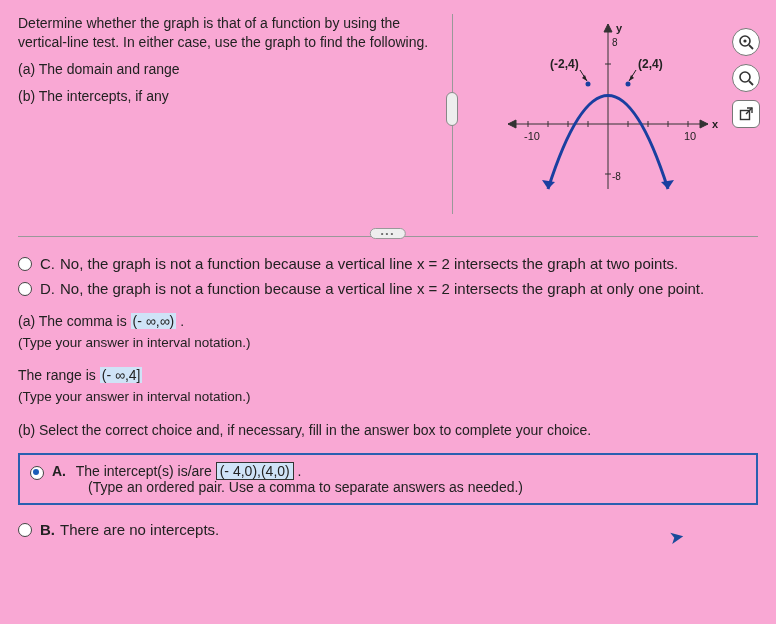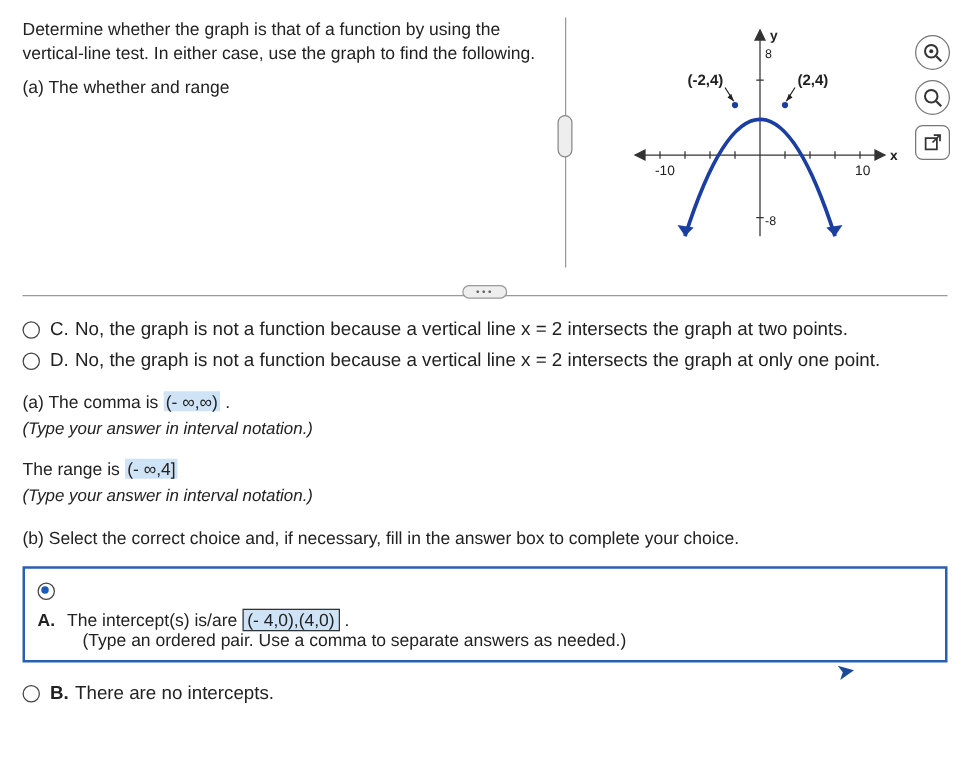--- a/index.html
+++ b/index.html
@@ -7,21 +7,21 @@
       font-family: Arial, Helvetica, sans-serif;
       width: 776px;
       height: 624px;
       background: #e8e8e8;
       color: #222;
       font-size: 14px;
       position: relative;
       overflow: hidden;
     }
     .page {
-      background: #ffffff;
+      background: #f9a8d4;
       padding: 14px 18px 14px 18px;
       height: 100%;
       position: relative;
     }
     .top {
       display: flex;
       gap: 10px;
       position: relative;
       min-height: 210px;
     }
@@ -118,34 +118,33 @@
     }
     .radio.selected::after {
       content: "";
       position: absolute;
       left: 2.2px; top: 2.2px;
       width: 6px; height: 6px;
       background: #1a5db8;
       border-radius: 50%;
     }
     .answer-section { margin-bottom: 12px; font-size: 14px; line-height: 1.5; }
-    .answer-section .hint { font-size: 13.5px; font-style: italic; }
+    .answer-section .hint { font-size: 13.5px; }
     .hl {
       background: #cfe3f7;
       padding: 0 2px;
     }
     .selected-box {
       border: 2px solid #2a5fb0;
       padding: 8px 10px;
       margin: 4px 0 6px 0;
       display: flex;
       gap: 8px;
       align-items: flex-start;
       position: relative;
-      flex-direction: column;
     }
     .selected-box .radio { margin-top: 3px; }
     .intercept-box {
       border: 1px solid #333;
       padding: 0 3px;
       background: #cfe3f7;
     }
     .cursor {
       position: absolute;
       right: 92px;
@@ -157,21 +156,22 @@
     .letter { display:inline-block; width: 20px; font-weight: normal; }
   </style>
 </head>
 <body>
 
 <div class="page">
 
   <div class="top">
     <div class="prompt">
       <p>Determine whether the graph is that of a function by using the vertical-line test. In either case, use the graph to find the following.</p>
-      <p>(a) The whether and range</p>
+      <p>(a) The domain and range</p>
+      <p style="margin-bottom:0">(b) The intercepts, if any</p>
     </div>
 
     <div class="divider-v">
       <div class="scroll-handle"></div>
     </div>
 
     <div class="graph-wrap">
       <svg class="graph" width="230" height="180" viewBox="0 0 230 180">
 
         <g stroke="#333" stroke-width="1">

